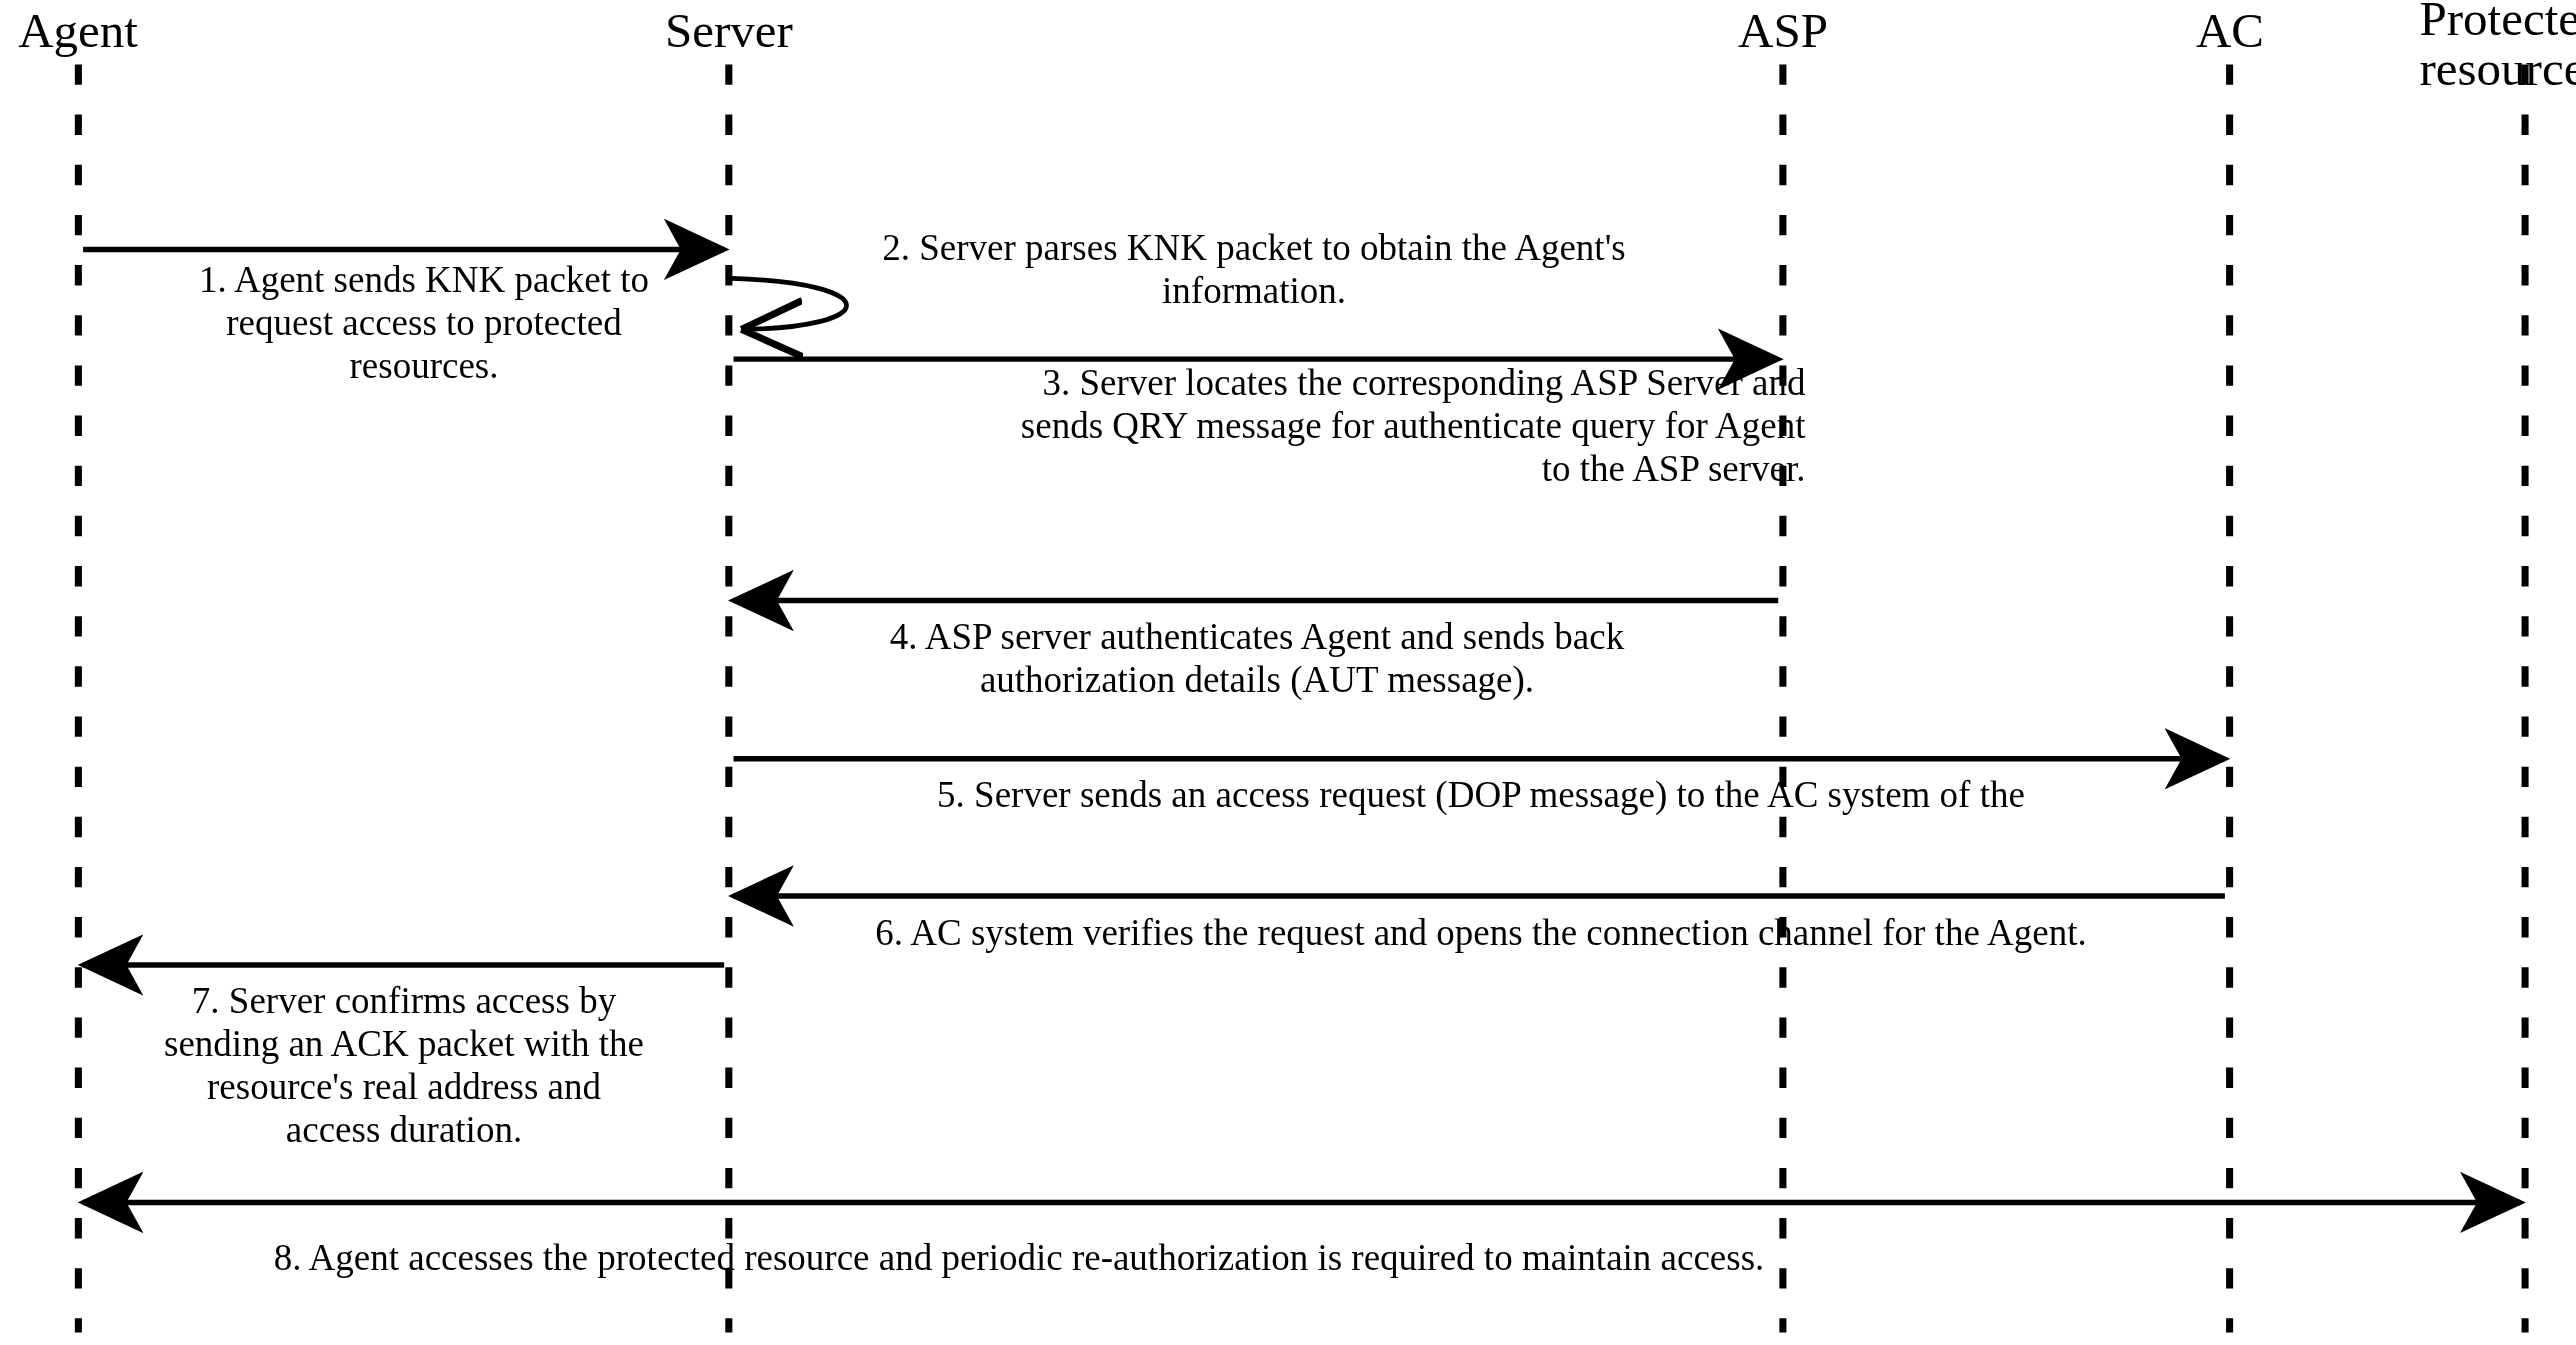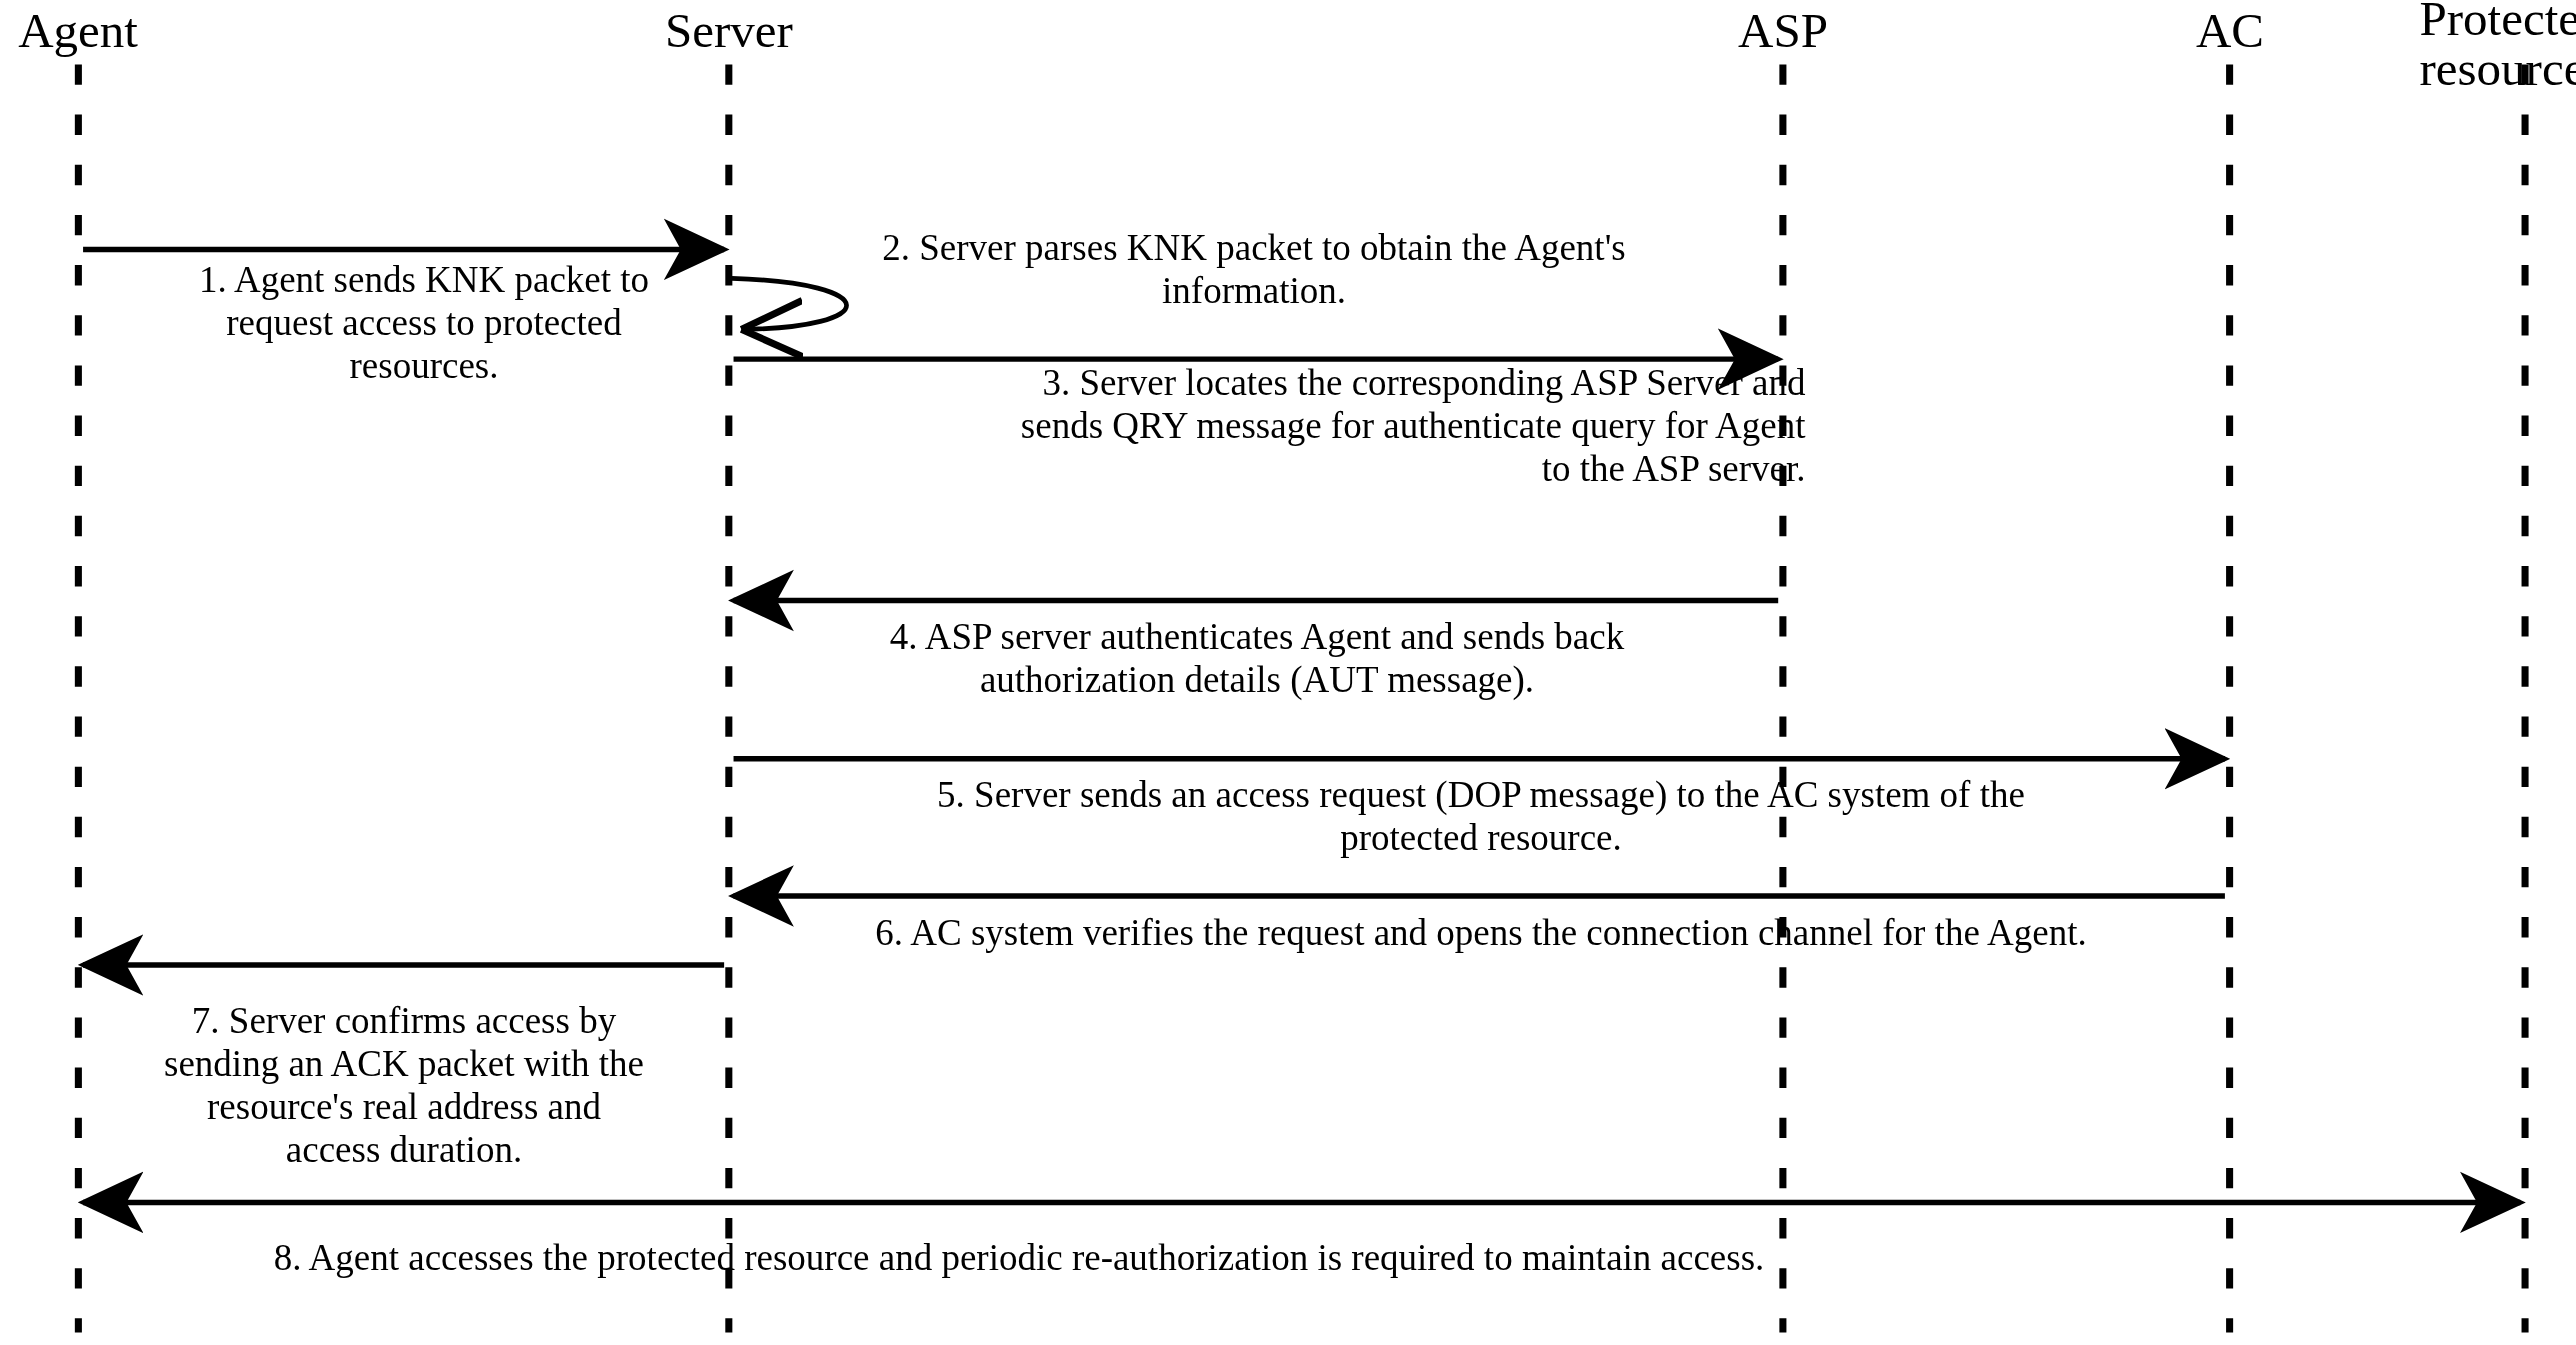--- a/index.html
+++ b/index.html
@@ -95,26 +95,25 @@
         <div>3. Server locates the corresponding ASP Server and</div>
         <div>sends QRY message for authenticate query for Agent</div>
         <div>to the ASP server.</div>
       </div>
       <div class="msg-label" style="left: 1257px; top: 616px; width: 1066px;">
         <div>4. ASP server authenticates Agent and sends back</div>
         <div>authorization details (AUT message).</div>
       </div>
       <div class="msg-label" style="left: 1481px; top: 774px; width: 1505px;">
         <div>5. Server sends an access request (DOP message) to the AC system of the</div>
-        <div>protected resource.</div>
       </div>
       <div class="msg-label" style="left: 1481px; top: 912px; width: 1520px;">
         <div>6. AC system verifies the request and opens the connection channel for the Agent.</div>
       </div>
-      <div class="msg-label" style="left: 404px; top: 1000px; width: 635px;">
+      <div class="msg-label" style="left: 404px; top: 980px; width: 635px;">
         <div>7. Server confirms access by</div>
         <div>sending an ACK packet with the</div>
         <div>resource's real address and</div>
         <div>access duration.</div>
       </div>
       <div class="msg-label" style="left: 1019px; top: 1237px; width: 1802px;">
         <div>8. Agent accesses the protected resource and periodic re-authorization is required to maintain access.</div>
       </div>
     </div>
 </div>

